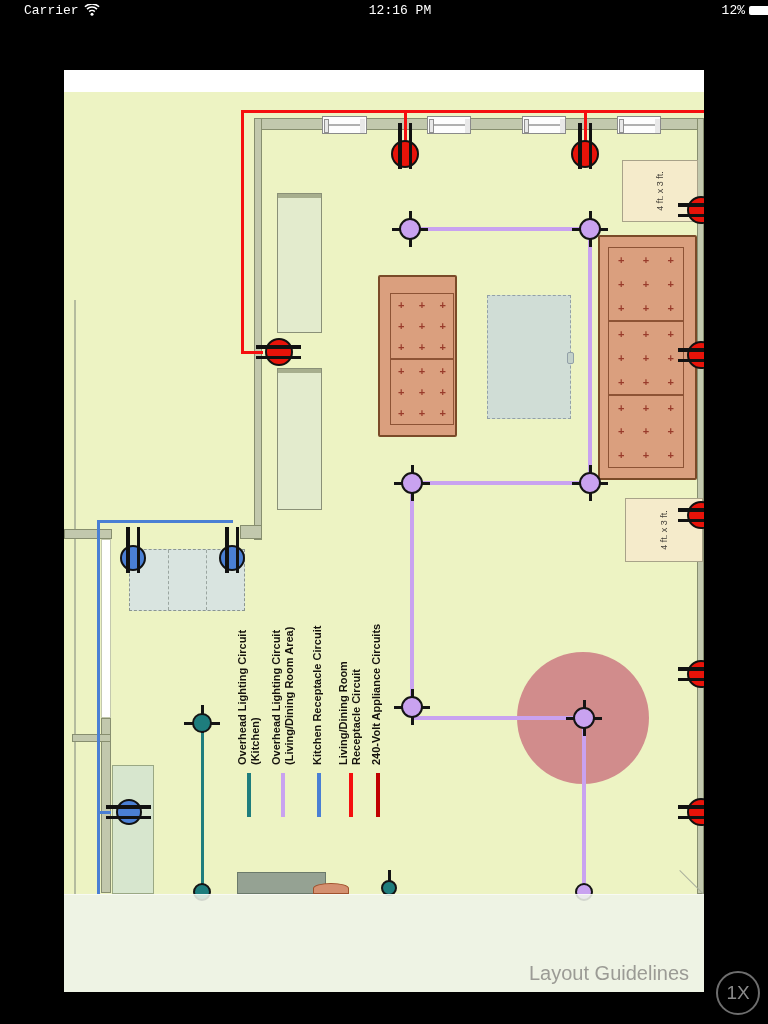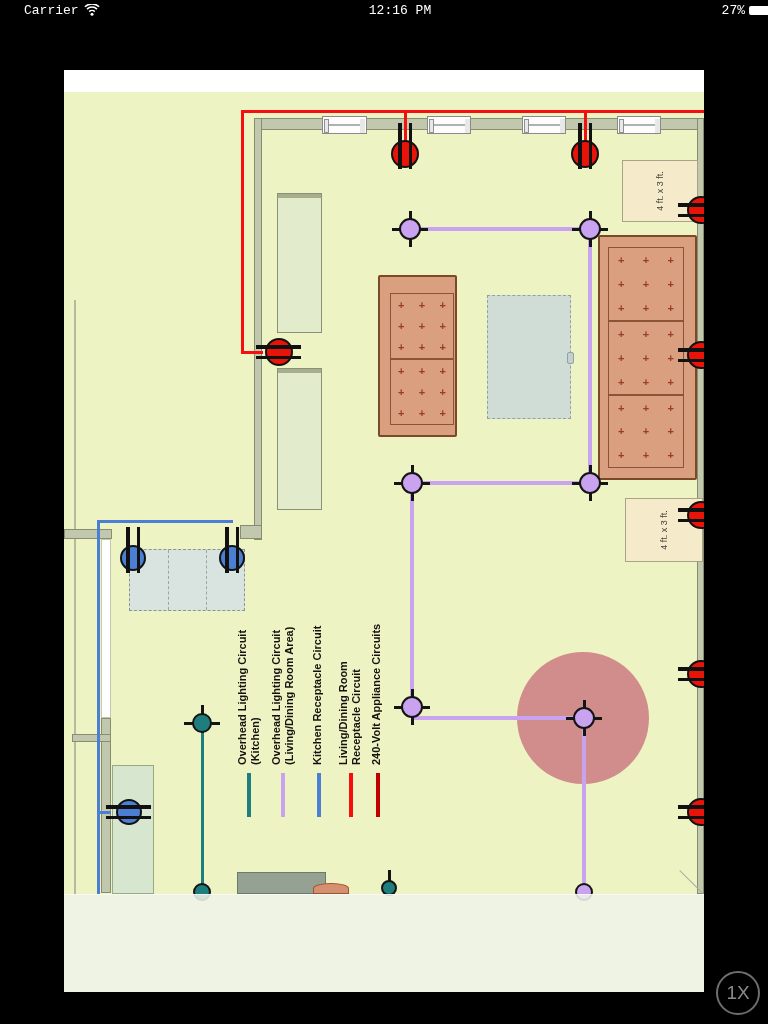--- a/index.html
+++ b/index.html
@@ -96,21 +96,21 @@
     <span>Carrier</span>
     <svg width="16" height="12" viewBox="0 0 16 12">
       <circle cx="8" cy="10.2" r="1.5" fill="#fff"></circle>
       <path d="M5.2,7.6 a4,4 0 0 1 5.6,0" stroke="#fff" stroke-width="1.5" fill="none"></path>
       <path d="M3,5.1 a7.2,7.2 0 0 1 10,0" stroke="#fff" stroke-width="1.5" fill="none"></path>
       <path d="M0.9,2.7 a10.5,10.5 0 0 1 14.2,0" stroke="#fff" stroke-width="1.5" fill="none"></path>
     </svg>
   </div>
   <div class="sb-center">12:16 PM</div>
   <div class="sb-right">
-    <span>27%</span>
+    <span>12%</span>
     <span class="battery"></span>
   </div>
 </div>
 
 <div class="app">
   <div class="floor"></div>
 
   <div class="wall" style="left:10px;top:230px;width:2px;height:594px;border:none;background:#b5bc9e;"></div>
   <div class="wall" style="left:190px;top:48px;width:450px;height:12px;"></div>
   <div class="window" style="left:258px;width:45px;"></div>
@@ -374,16 +374,17 @@
       <div>Receptacle Circuit</div>
     </div>
   <div class="leg-line" style="left:285px;background:var(--red);"></div>
 
   <div class="leg-text" style="left:306px;top:695px;height:13px;">
     <div>240-Volt Appliance Circuits</div>
     </div>
   <div class="leg-line" style="left:312px;background:var(--dred);"></div>
 
   <div class="tabbar">
+    <div class="tab" style="left:465px;width:155px;">Layout Guidelines</div>
   </div>
 </div>
 
 <div class="zoombtn">1X</div>
 
 </body></html>

